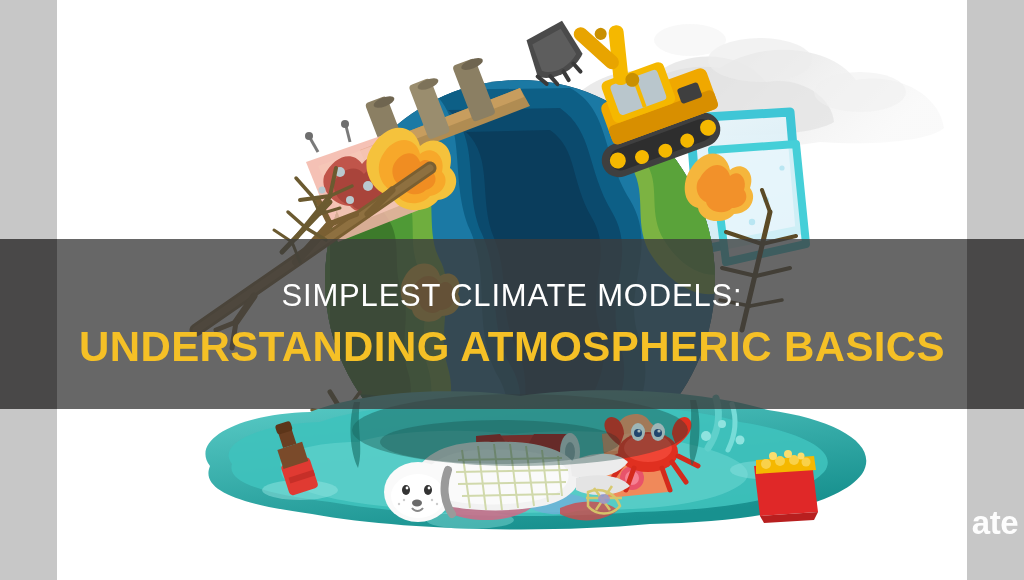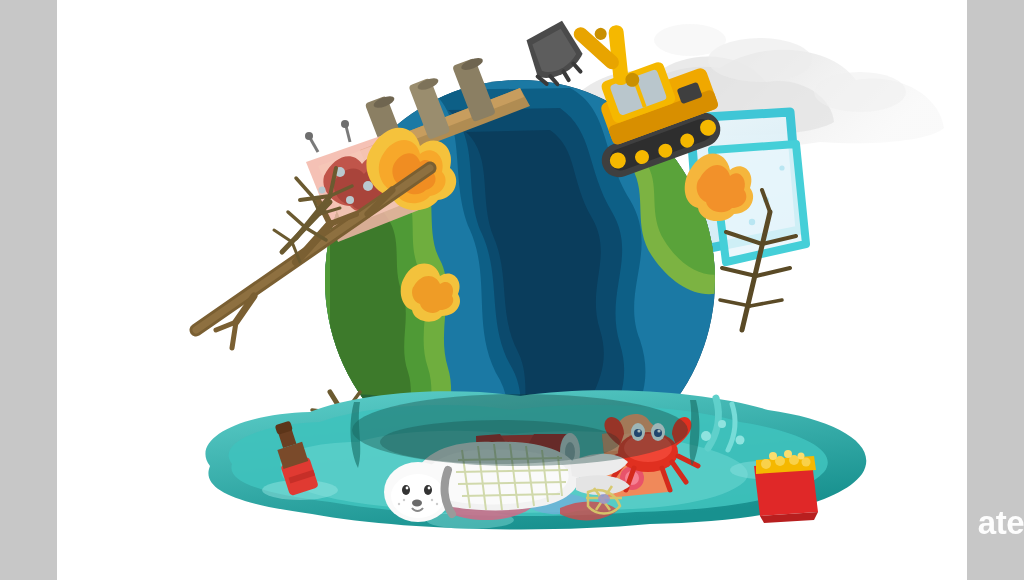--- a/index.html
+++ b/index.html
@@ -97,21 +97,21 @@
     font-weight: 700;
     letter-spacing: 0.4px;
     color: #f5c026;
     line-height: 1.0;
     white-space: nowrap;
   }
 
   
   #watermark {
     position: absolute;
-    right: 0;
+    right: 6px;
     bottom: 38px;
     font-size: 33px;
     font-weight: 700;
     color: rgba(255,255,255,0.96);
     letter-spacing: -0.5px;
     z-index: 30;
     pointer-events: none;
   }
 
   svg { display: block; }
@@ -463,16 +463,24 @@
         <ellipse cx="500" cy="442" rx="120" ry="22" fill="#0c312d" opacity="0.25"></ellipse>
       </g>
 
       <g fill="#156b63" opacity="0.6">
         <path d="M360,402 C356,426 364,448 358,468 C350,452 348,424 354,402 Z"></path>
         <path d="M690,400 C694,424 686,446 692,466 C700,450 702,422 696,400 Z"></path>
       </g>
     </svg>
   </div>
 
+  <div id="banner">
+    <div class="banner-rail l"></div>
+    <div class="banner-rail r"></div>
+    <div id="title-block">
+      <div id="title-line1">SIMPLEST CLIMATE MODELS:</div>
+      <div id="title-line2">UNDERSTANDING ATMOSPHERIC BASICS</div>
+    </div>
+  </div>
 
   <div id="watermark">ate</div>
 
 </div>
 
 </body></html>

